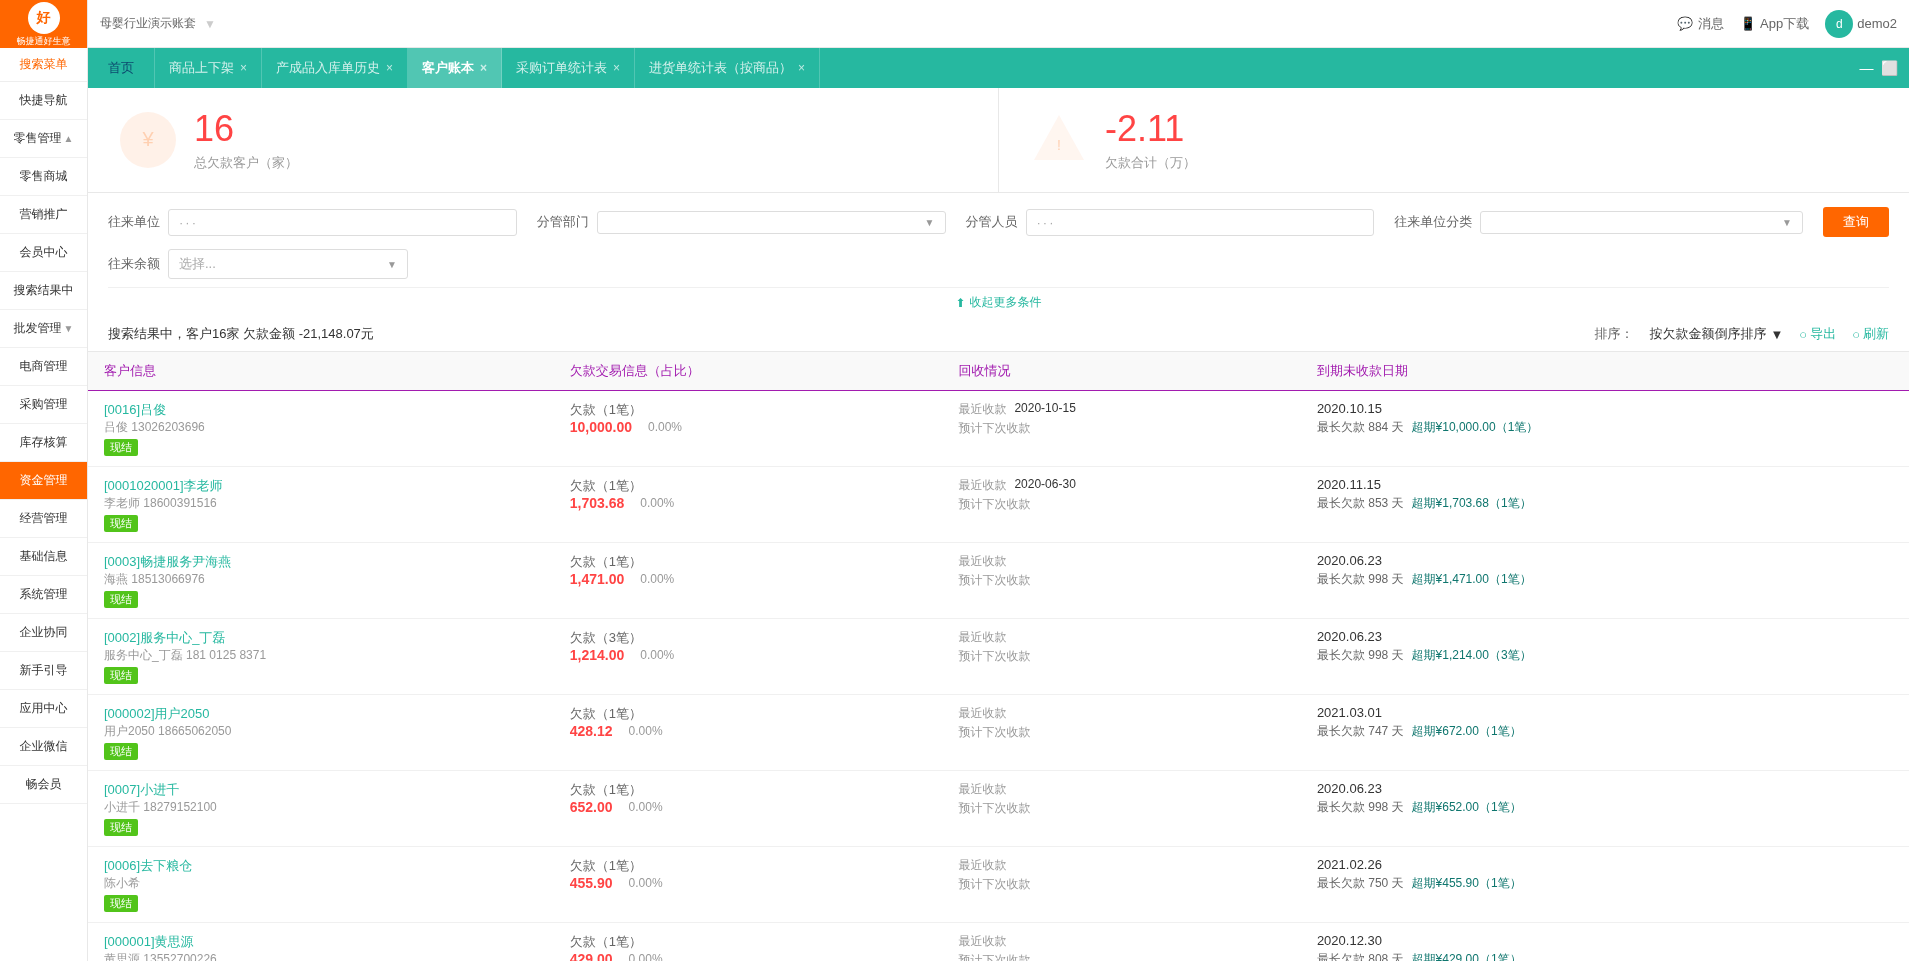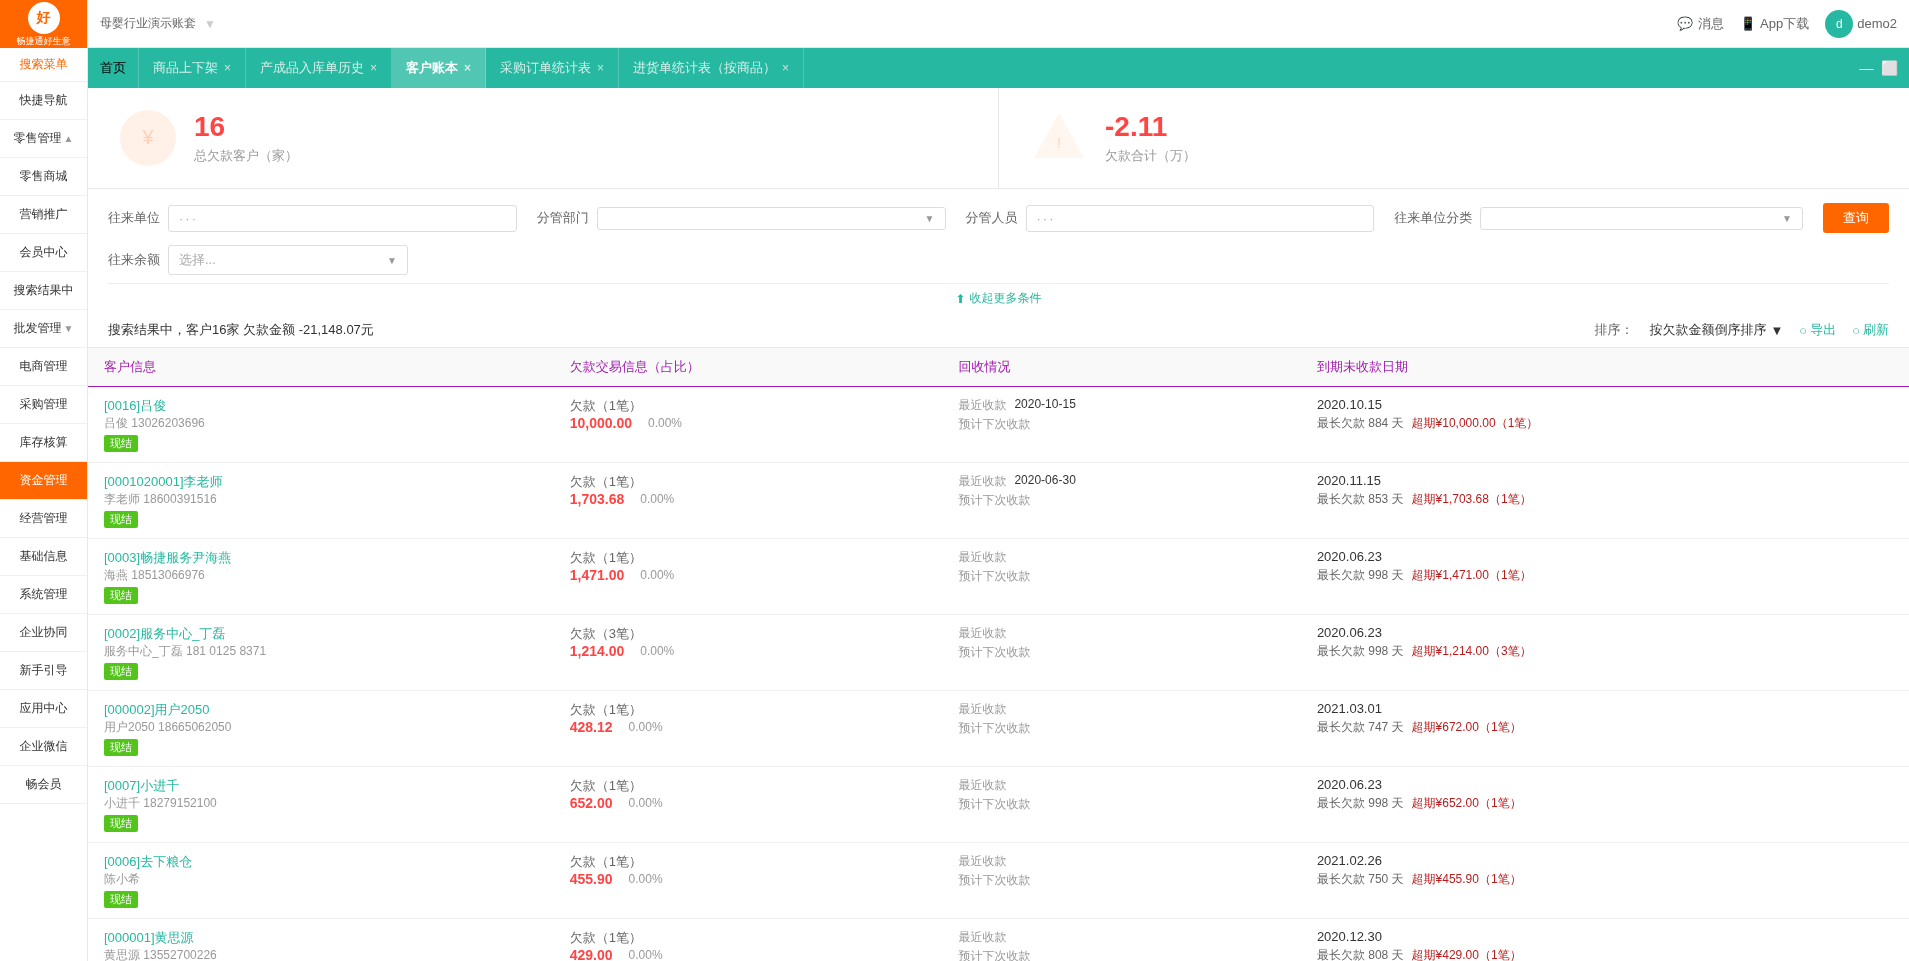--- a/index.html
+++ b/index.html
@@ -20,34 +20,34 @@
     .topbar { height: 48px; background: #fff; display: flex; align-items: center; justify-content: space-between; padding: 0 12px; border-bottom: 1px solid #e8e8e8; }
     .topbar-left { display: flex; align-items: center; gap: 8px; font-size: 12px; color: #666; }
     .topbar-right { display: flex; align-items: center; gap: 16px; font-size: 13px; color: #666; }
     .topbar-right-item { display: flex; align-items: center; gap: 4px; cursor: pointer; }
 
     
     .tabs-bar { display: flex; align-items: center; background: #26b8a0; height: 40px; padding: 0; overflow: hidden; }
     .tab-item { display: flex; align-items: center; padding: 0 14px; height: 40px; color: rgba(255,255,255,0.8); font-size: 13px; cursor: pointer; border-right: 1px solid rgba(255,255,255,0.2); gap: 6px; white-space: nowrap; }
     .tab-item.active { background: rgba(255,255,255,0.2); color: #fff; font-weight: bold; }
     .tab-item .tab-close { font-size: 12px; color: rgba(255,255,255,0.7); cursor: pointer; }
-    .tab-home { padding: 0 12px; height: 40px; display: flex; align-items: center; color: #000000; font-size: 13px; cursor: pointer; border-right: 1px solid rgba(255,255,255,0.2); }
+    .tab-home { padding: 0 20px; height: 40px; display: flex; align-items: center; color: #0c4a6e; font-size: 13px; cursor: pointer; border-right: 1px solid rgba(255,255,255,0.2); }
     .tabs-actions { margin-left: auto; display: flex; align-items: center; padding: 0 10px; gap: 8px; }
     .tabs-actions span { color: #fff; cursor: pointer; font-size: 14px; }
 
     
     .content-area { flex: 1; overflow-y: auto; background: #f5f5f5; }
 
     
     .stats-row { display: flex; background: #fff; border-bottom: 1px solid #e8e8e8; }
     .stat-card { flex: 1; display: flex; align-items: center; padding: 20px 30px; border-right: 1px solid #e8e8e8; gap: 16px; }
     .stat-card:last-child { border-right: none; }
     .stat-icon { width: 60px; height: 60px; opacity: 0.3; display: flex; align-items: center; justify-content: center; }
     .stat-content { display: flex; flex-direction: column; }
-    .stat-number { font-size: 28px; font-weight: bold; color: #ff4444; }
+    .stat-number { font-size: 36px; font-weight: normal; color: #ff4444; }
     .stat-number.negative { color: #ff4444; }
     .stat-number.black { color: #333; }
     .stat-label { font-size: 13px; color: #999; margin-top: 4px; }
     .stat-card-actions { margin-left: auto; display: flex; gap: 12px; align-items: flex-start; font-size: 12px; color: #666; cursor: pointer; }
 
     
     .filter-area { background: #fff; padding: 14px 20px 0; margin: 0; }
     .filter-row { display: flex; align-items: center; gap: 20px; margin-bottom: 12px; }
     .filter-group { display: flex; align-items: center; gap: 8px; flex: 1; }
     .filter-label { font-size: 13px; color: #666; white-space: nowrap; }
@@ -72,21 +72,21 @@
     .data-table td { padding: 10px 16px; vertical-align: top; border-bottom: 1px solid #f0f0f0; font-size: 13px; }
     .customer-name-link { color: #26b8a0; cursor: pointer; font-size: 13px; }
     .customer-phone { color: #999; font-size: 12px; }
     .tag-green { background: #52c41a; color: #fff; font-size: 11px; padding: 1px 6px; border-radius: 2px; display: inline-block; margin-top: 3px; }
     .debt-amount { color: #ff4444; font-size: 14px; font-weight: bold; }
     .debt-count { color: #666; font-size: 13px; }
     .debt-percent { color: #999; font-size: 12px; }
     .collection-item { display: flex; gap: 8px; font-size: 12px; color: #999; margin-bottom: 2px; }
     .collection-label { color: #999; }
     .collection-date { color: #333; }
-    .overdue-text { color: #b91c1c; font-size: 12px; cursor: pointer; }
+    .overdue-text { color: #0f766e; font-size: 12px; cursor: pointer; }
     .overdue-days { color: #666; font-size: 12px; }
     .overdue-date { color: #333; font-size: 13px; margin-bottom: 3px; }
 
     .chevron { font-size: 10px; color: #999; }
   </style>
 </head>
 <body>
 
 <div class="app-wrapper">
 

